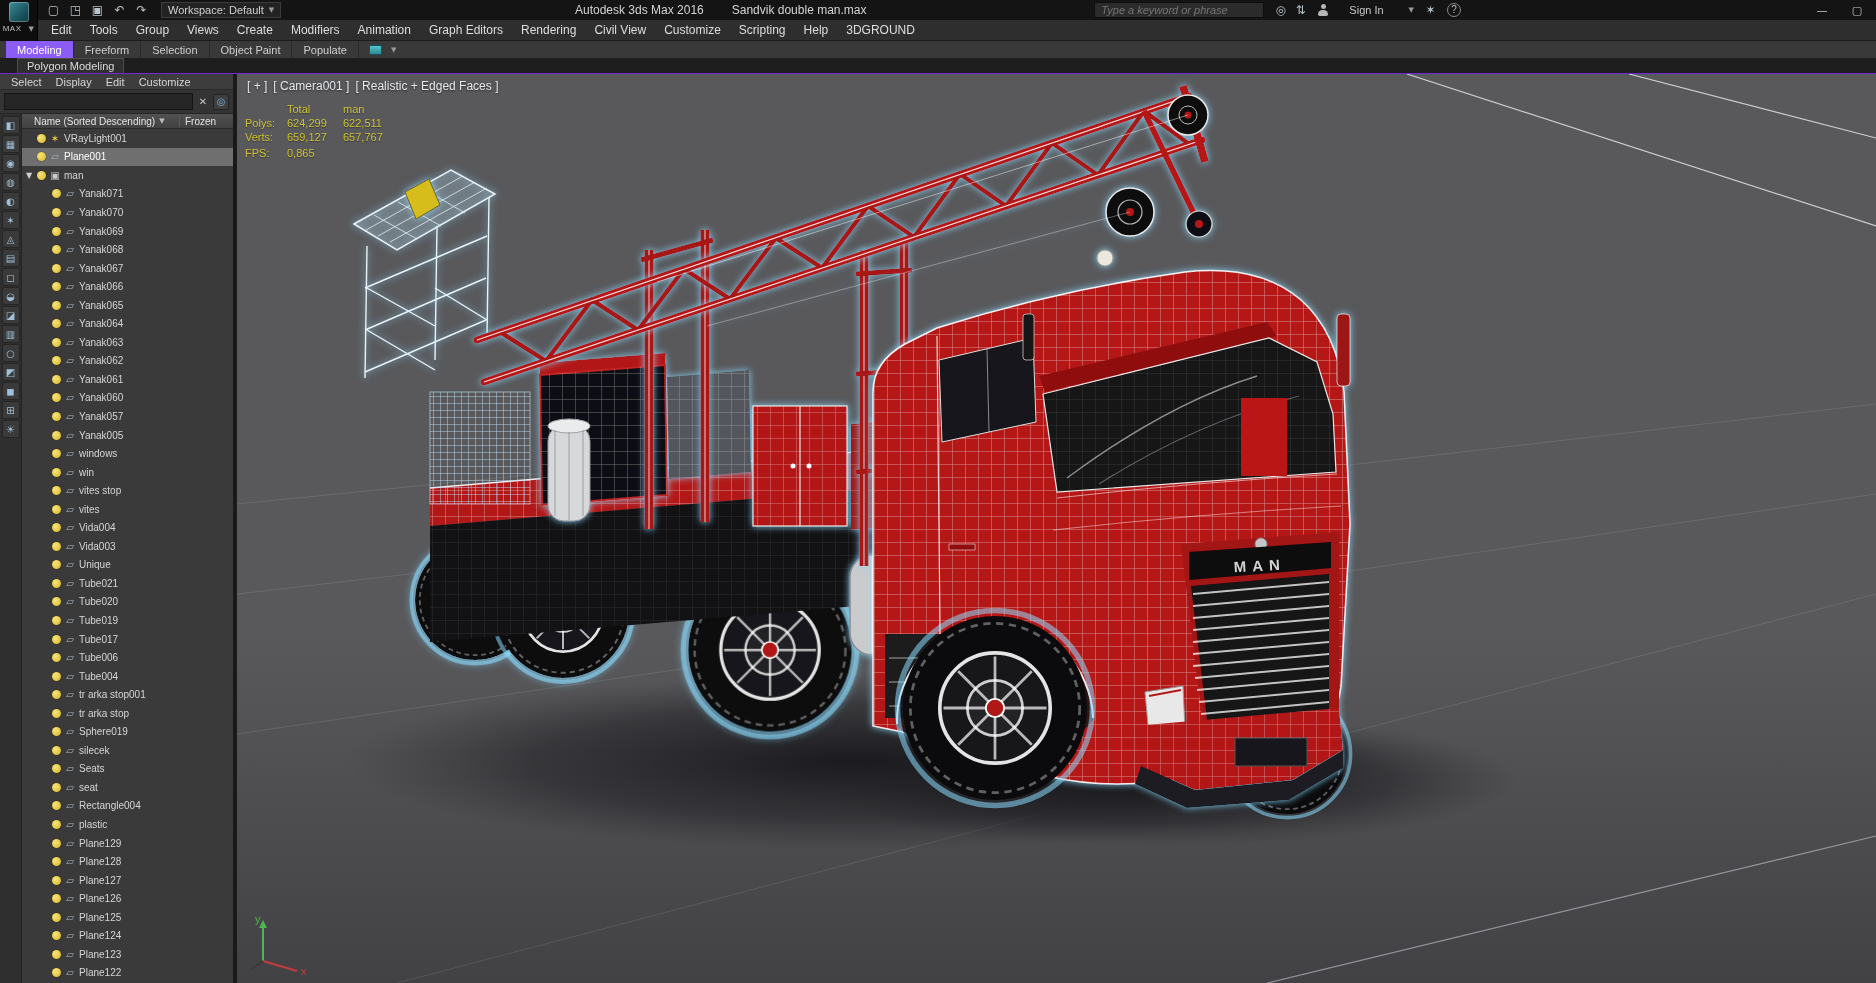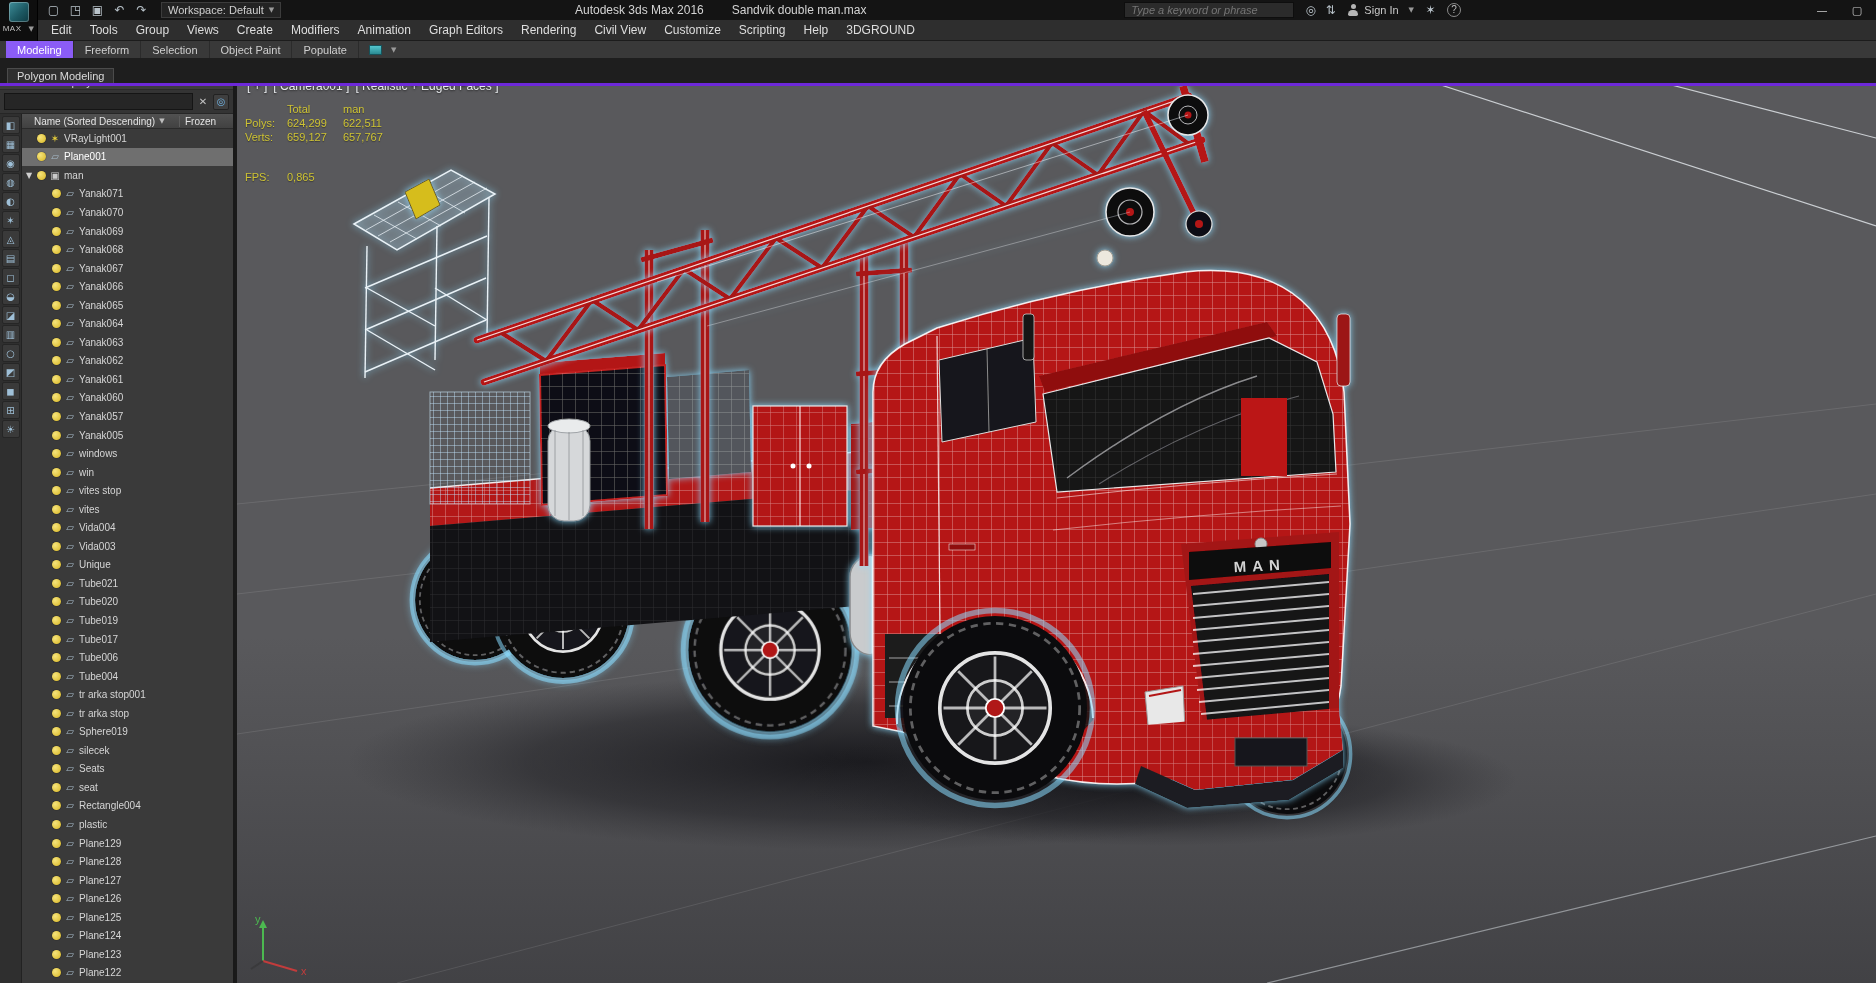--- a/index.html
+++ b/index.html
@@ -22,40 +22,40 @@
     display:flex;align-items:center;color:#cfcfcf}
   .caret{font-size:7px;margin-left:5px;color:#9a9a9a;font-family:"DejaVu Sans",sans-serif}
   .title-center{position:absolute;left:575px;top:0;height:20px;display:flex;align-items:center;gap:28px;
     font-size:12px;color:#d4d4d4}
   .tb-right{position:absolute;right:6px;top:0;height:20px;display:flex;align-items:center;gap:9px}
   .kwsearch{width:170px;height:16px;background:#2b2b2b;border:1px solid #0e0e0e;color:#9f9f9f;
     font-size:11px;font-style:italic;padding:0 6px;outline:none;font-family:"Liberation Sans",sans-serif}
   .person{width:12px;height:13px;position:relative;display:inline-block}
   .person::before{content:"";position:absolute;left:3.5px;top:0;width:5px;height:5px;border-radius:50%;background:#b5b5b5}
   .person::after{content:"";position:absolute;left:1px;top:6px;width:10px;height:6px;border-radius:5px 5px 2px 2px;background:#b5b5b5}
-  .signin{display:flex;align-items:center;gap:5px;color:#c8c8c8}
+  .signin{display:flex;align-items:center;gap:20px;color:#c8c8c8}
   .helpico{width:14px;height:14px;border:1px solid #8a8a8a;border-radius:50%;font-size:10px;line-height:12px;
     text-align:center;color:#bdbdbd}
   .winbtn{width:26px;text-align:center;color:#cfcfcf;font-size:11px;font-family:"DejaVu Sans",sans-serif}
   .gapflex{width:330px}
 
   
   .menubar{position:absolute;left:0;top:20px;width:100%;height:21px;background:#2e2e2e;
     border-bottom:1px solid #1c1c1c;display:flex;align-items:center;font-size:12px;color:#dedede;padding-left:42px;z-index:40}
   .mitem{padding:0 9px;height:100%;display:flex;align-items:center}
 
   
   .ribbontabs{position:absolute;left:0;top:41px;width:100%;height:17px;background:#393939;
     display:flex;align-items:stretch;font-size:11px;color:#cfcfcf;padding-left:6px;z-index:40}
   .rtab{padding:0 11px;border-right:1px solid #2b2b2b;display:flex;align-items:center}
   .rtab.active{background:#8b5cf6;color:#fff}
   .ribbon-extra{display:flex;align-items:center;gap:4px;margin-left:10px}
   .teal-ico{width:13px;height:10px;background:linear-gradient(#54c6ce,#2a8a92);border:1px solid #16525a}
-  .polyrow{position:absolute;left:0;top:58px;width:100%;height:28px;background:#1e1e1e;display:flex;
-    align-items:flex-end;padding-left:7px;border-bottom:3px solid #6d28d9;z-index:40}
+  .polyrow{position:absolute;left:0;top:58px;width:100%;height:16px;background:#1e1e1e;display:flex;
+    align-items:flex-end;padding-left:17px;border-bottom:1px solid #6d28d9;z-index:40}
   .polytab{background:#2f2f2f;border:1px solid #4b4b4b;border-bottom:none;color:#dadada;font-size:11px;
     padding:1px 9px;display:flex;align-items:center}
 
   
   .main{position:absolute;left:0;top:74px;width:100%;height:909px}
 
   
   .explorer{position:absolute;left:0;top:0;width:235px;height:100%;background:#3a3a3a;
     border-right:2px solid #191919;display:flex;flex-direction:column;font-size:11px;color:#d6d6d6}
   .exp-menu{height:16px;display:flex;align-items:center;background:#3d3d3d;border-bottom:1px solid #2a2a2a;padding-left:4px}
@@ -89,21 +89,21 @@
 
   
   .viewport{position:absolute;left:237px;top:0;width:1639px;height:909px;background:#59595c;overflow:hidden}
   svg.scene{position:absolute;left:0;top:0;width:100%;height:100%}
   .vp-label{position:absolute;left:10px;top:5px;display:flex;gap:6px;font-size:12px;color:#e6e9ec;
     text-shadow:0 1px 2px rgba(0,0,0,.55);z-index:5}
   .stats{position:absolute;left:8px;top:27px;font-size:11px;color:#cdc233;z-index:5;
     text-shadow:0 1px 1px rgba(0,0,0,.4)}
   .srow{display:flex;height:14px;align-items:flex-end}
   .sl{width:42px}.sc{width:56px}
-  .fps{margin-top:26px}
+  .fps{margin-top:2px}
   .axisgizmo{position:absolute;left:6px;bottom:6px;z-index:5}
 </style>
 </head>
 <body>
 
 <div class="titlebar">
   <div class="qat">
 
   <span class="ticon">▢</span>
       <span class="ticon">◳</span>

